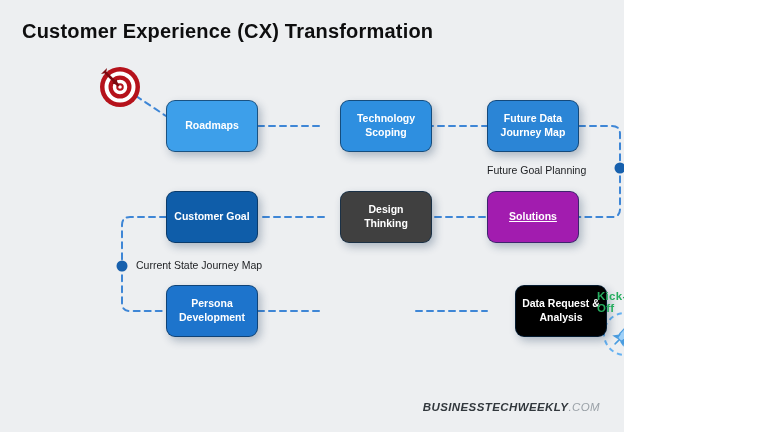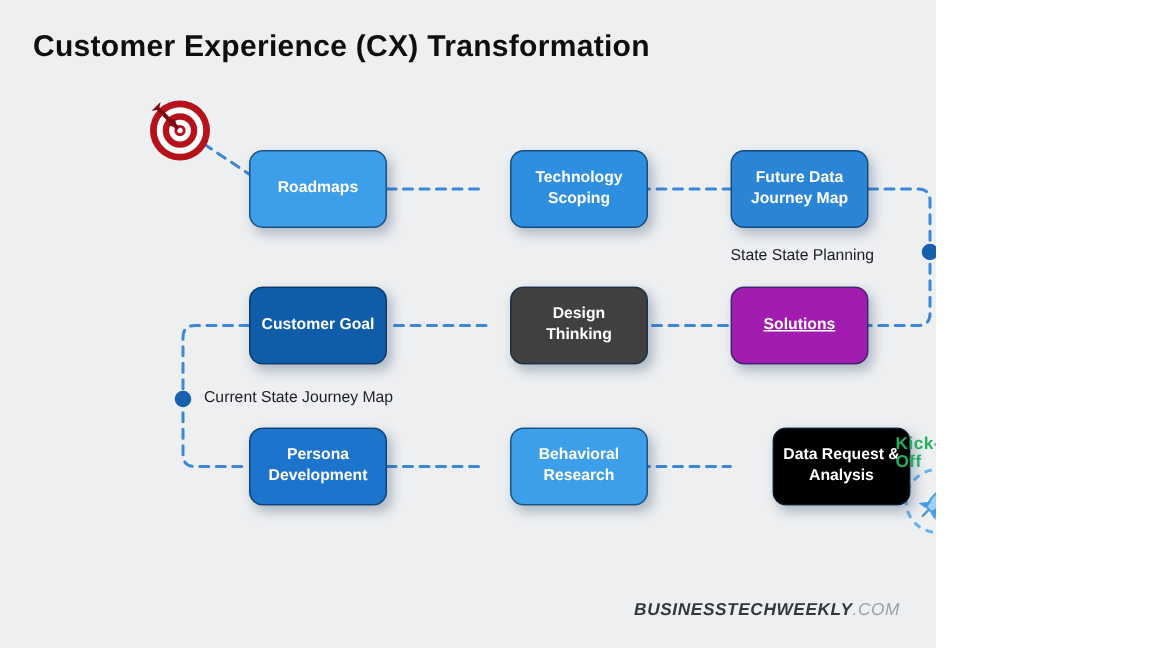--- a/index.html
+++ b/index.html
@@ -107,28 +107,25 @@
   </div>
   <div class="node r2 c2" style="background: #404040;">
     <span>Design Thinking</span>
   </div>
   <div class="node r2 c3" style="background: #a21caf; text-decoration: underline;">
     <span>Solutions</span>
   </div>
   <div class="node r3 c1" style="background: rgb(29, 116, 204);">
     <span>Persona Development</span>
   </div>
-  <div class="node r3 c2" style="background: rgb(61, 159, 234);">
-    <span>Behavioral Research</span>
-  </div>
   <div class="node r3 c3" style="background: #000000; margin-left: 28px;">
     <span>Data Request &amp; Analysis</span>
   </div>
 
-  <div class="annot annot-future">State State Planning</div>
+  <div class="annot annot-future">Future Goal Planning</div>
   <div class="annot annot-current">Current State Journey Map</div>
   <div class="annot annot-kickoff" style="color: rgb(39, 174, 96);">Kick-Off</div>
 
   <div class="footer">
     <span class="brand">BUSINESSTECHWEEKLY</span><span class="suffix">.COM</span>
   </div>
 
 </div>
 
 </body></html>

